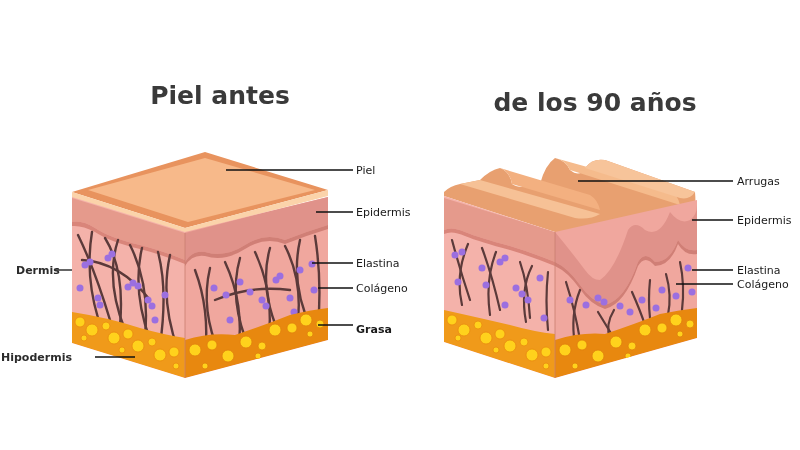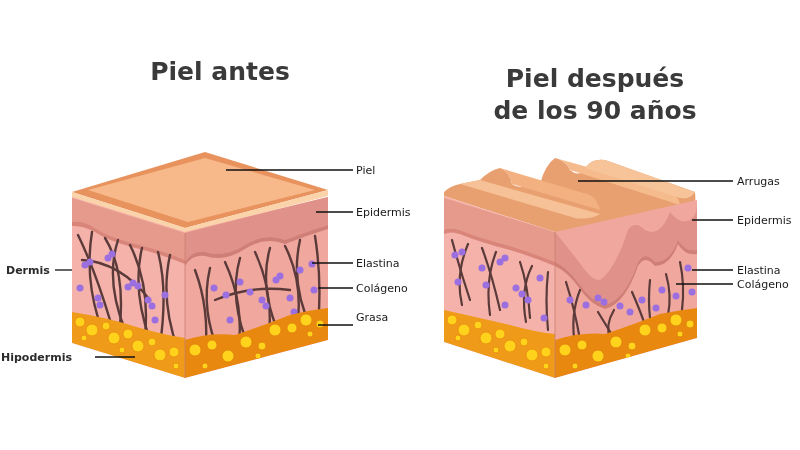--- a/index.html
+++ b/index.html
@@ -1,32 +1,31 @@
 <!DOCTYPE html>
 <html><head>
 <meta charset="utf-8">
 <style>
   html, body { margin: 0; padding: 0; background: #ffffff; }
   body { width: 800px; height: 450px; position: relative; overflow: hidden; font-family: "DejaVu Sans", sans-serif; }
   .title { position: absolute; text-align: center; color: #3a3a3a; font-weight: bold; font-size: 25px; line-height: 32px; font-family: "DejaVu Sans", sans-serif; }
-  .title span { display: block; }
+  .title span { display: block; margin-top: 24px; }
   #title-left { left: 95px; top: 56px; width: 250px; }
   #title-right { left: 470px; top: 63px; width: 250px; }
   .label { position: absolute; font-size: 11px; color: #1a1a1a; font-family: "DejaVu Sans", sans-serif; white-space: nowrap; line-height: 13px; }
   .label.bold { font-weight: bold; color: #2b2b2b; }
   svg.art { position: absolute; left: 0; top: 0; }
 </style>
 </head>
 <body>
 
 <div id="title-left" class="title">
   <span>Piel antes</span>
 </div>
 <div id="title-right" class="title">
-  <span>Piel después</span>
   <span>de los 90 años</span>
 </div>
 
 <svg class="art" width="800" height="450" viewBox="0 0 800 450">
   <defs>
     <clipPath id="leftFront">
         <polygon points="72,197 185,232 185,378 72,343"></polygon>
       </clipPath>
     <clipPath id="leftSide">
         <polygon points="185,232 328,197 328,340 185,378"></polygon>
@@ -263,20 +262,20 @@
     <line x1="692" y1="220" x2="733" y2="220"></line>
     <line x1="692" y1="270" x2="733" y2="270"></line>
     <line x1="676" y1="284" x2="733" y2="284"></line>
   </g>
 </svg>
 
 <div class="label" style="left:356px;top:164px;">Piel</div>
 <div class="label" style="left:356px;top:206px;">Epidermis</div>
 <div class="label" style="left:356px;top:257px;">Elastina</div>
 <div class="label" style="left:356px;top:282px;">Colágeno</div>
-<div class="label" style="left:356px;top:311px;">Grasa</div>
-<div class="label bold" style="left:6px;top:264px;">Dermis</div>
+<div class="label" style="left:356px;top:323px;font-weight:bold;">Grasa</div>
+<div class="label bold" style="left:16px;top:264px;">Dermis</div>
 <div class="label bold" style="left:1px;top:351px;">Hipodermis</div>
 
 <div class="label" style="left:737px;top:175px;text-align:center;">Arrugas</div>
 <div class="label" style="left:737px;top:214px;">Epidermis</div>
 <div class="label" style="left:737px;top:264px;">Elastina</div>
 <div class="label" style="left:737px;top:278px;">Colágeno</div>
 
 </body></html>

